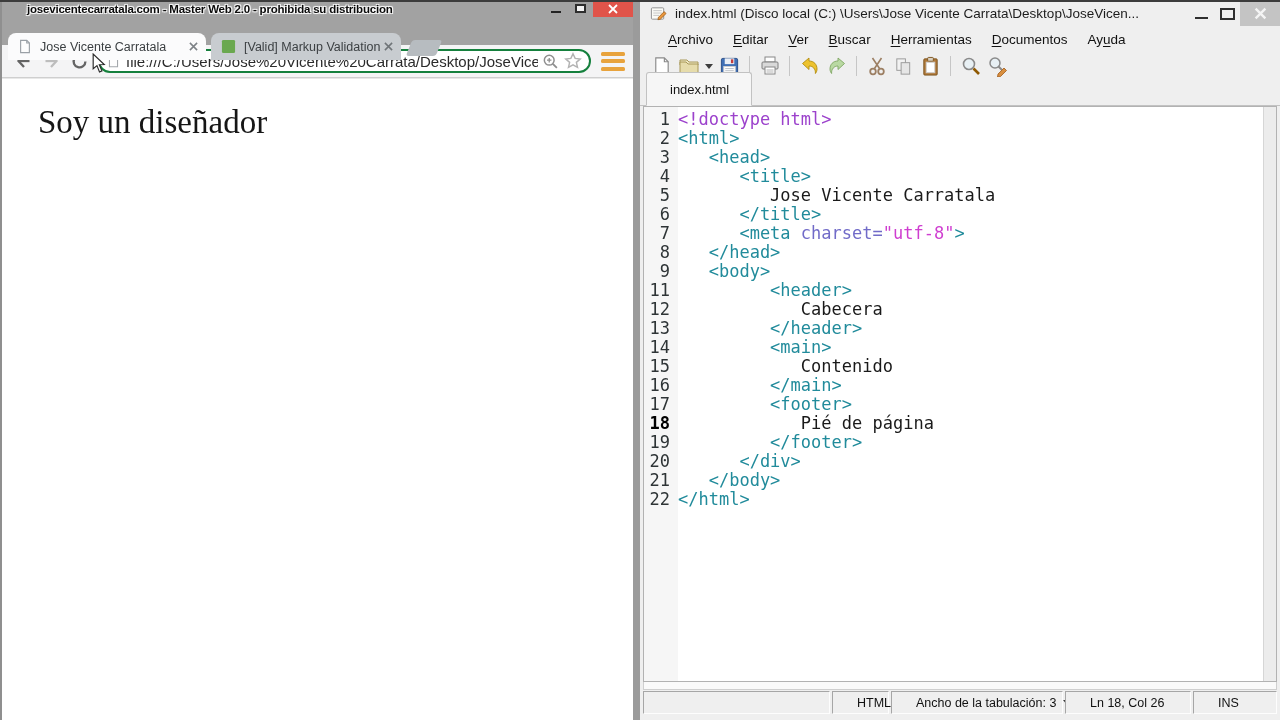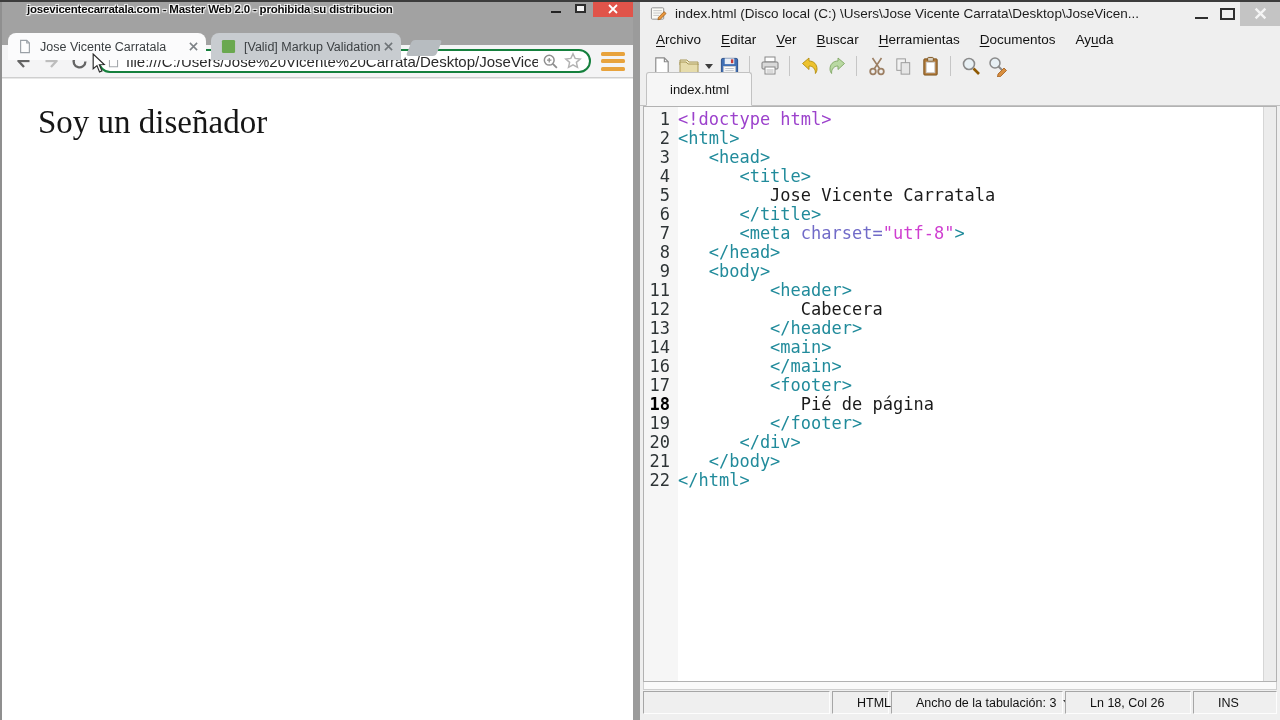--- a/index.html
+++ b/index.html
@@ -44,21 +44,21 @@
 
   
   .gw { position:absolute; left:640px; top:0; width:640px; height:720px; background:#efefef; color:#1c1c1c; }
   .g-title { height:27px; display:flex; align-items:center; padding-left:10px; }
   .g-title-text { font-size:13.5px; margin-left:8px; white-space:nowrap; overflow:hidden; flex:1; }
   .g-controls { display:flex; align-items:center; margin-left:8px; }
   .g-cbtn { width:26px; height:22px; display:flex; align-items:center; justify-content:center; }
   .g-min { width:13px; height:2px; background:#2f2f2f; margin-top:8px; }
   .g-max { width:15px; height:12px; border:2px solid #2f2f2f; }
   .g-close { width:40px; height:24px; background:#c4c4c4; display:flex; align-items:center; justify-content:center; }
-  .g-menubar { height:24px; display:flex; align-items:center; padding-left:6px; }
+  .g-menubar { height:24px; display:flex; align-items:center; padding-left:18px; }
   .menu-item { padding:3px 10px; font-size:13.5px; color:#111; }
   .menu-item u { text-underline-offset:2px; }
   .g-toolbar { height:30px; display:flex; align-items:center; padding-left:8px; }
   .tbtn { width:27px; height:27px; display:flex; align-items:center; justify-content:center; }
   .tsep { width:1px; height:20px; background:#c6c6c6; margin:0 6px; }
   .drop-arrow { width:0; height:0; border-left:4px solid transparent; border-right:4px solid transparent;
     border-top:5px solid #3d3d3d; }
   .tbtn.narrow { width:14px; }
   .g-tabbar { height:25px; position:relative; border-bottom:1px solid #c2c2c2; }
   .g-tab { position:absolute; left:6px; bottom:-1px; height:25px; width:106px; background:#f6f6f6;
@@ -364,20 +364,24 @@
       </div>
       <div class="cl">
         <span class="ln">13</span>
         <span class="ct"><span class="tk-tag">         &lt;/header&gt;</span></span>
       </div>
       <div class="cl">
         <span class="ln">14</span>
         <span class="ct"><span class="tk-tag">         &lt;main&gt;</span></span>
       </div>
       <div class="cl">
+        <span class="ln">15</span>
+        <span class="ct"><span class="tk-txt">            Contenido</span></span>
+      </div>
+      <div class="cl">
         <span class="ln">16</span>
         <span class="ct"><span class="tk-tag">         &lt;/main&gt;</span></span>
       </div>
       <div class="cl">
         <span class="ln">17</span>
         <span class="ct"><span class="tk-tag">         &lt;footer&gt;</span></span>
       </div>
       <div class="cl">
         <span class="ln cur">18</span>
         <span class="ct"><span class="tk-txt">            Pié de página</span></span>

